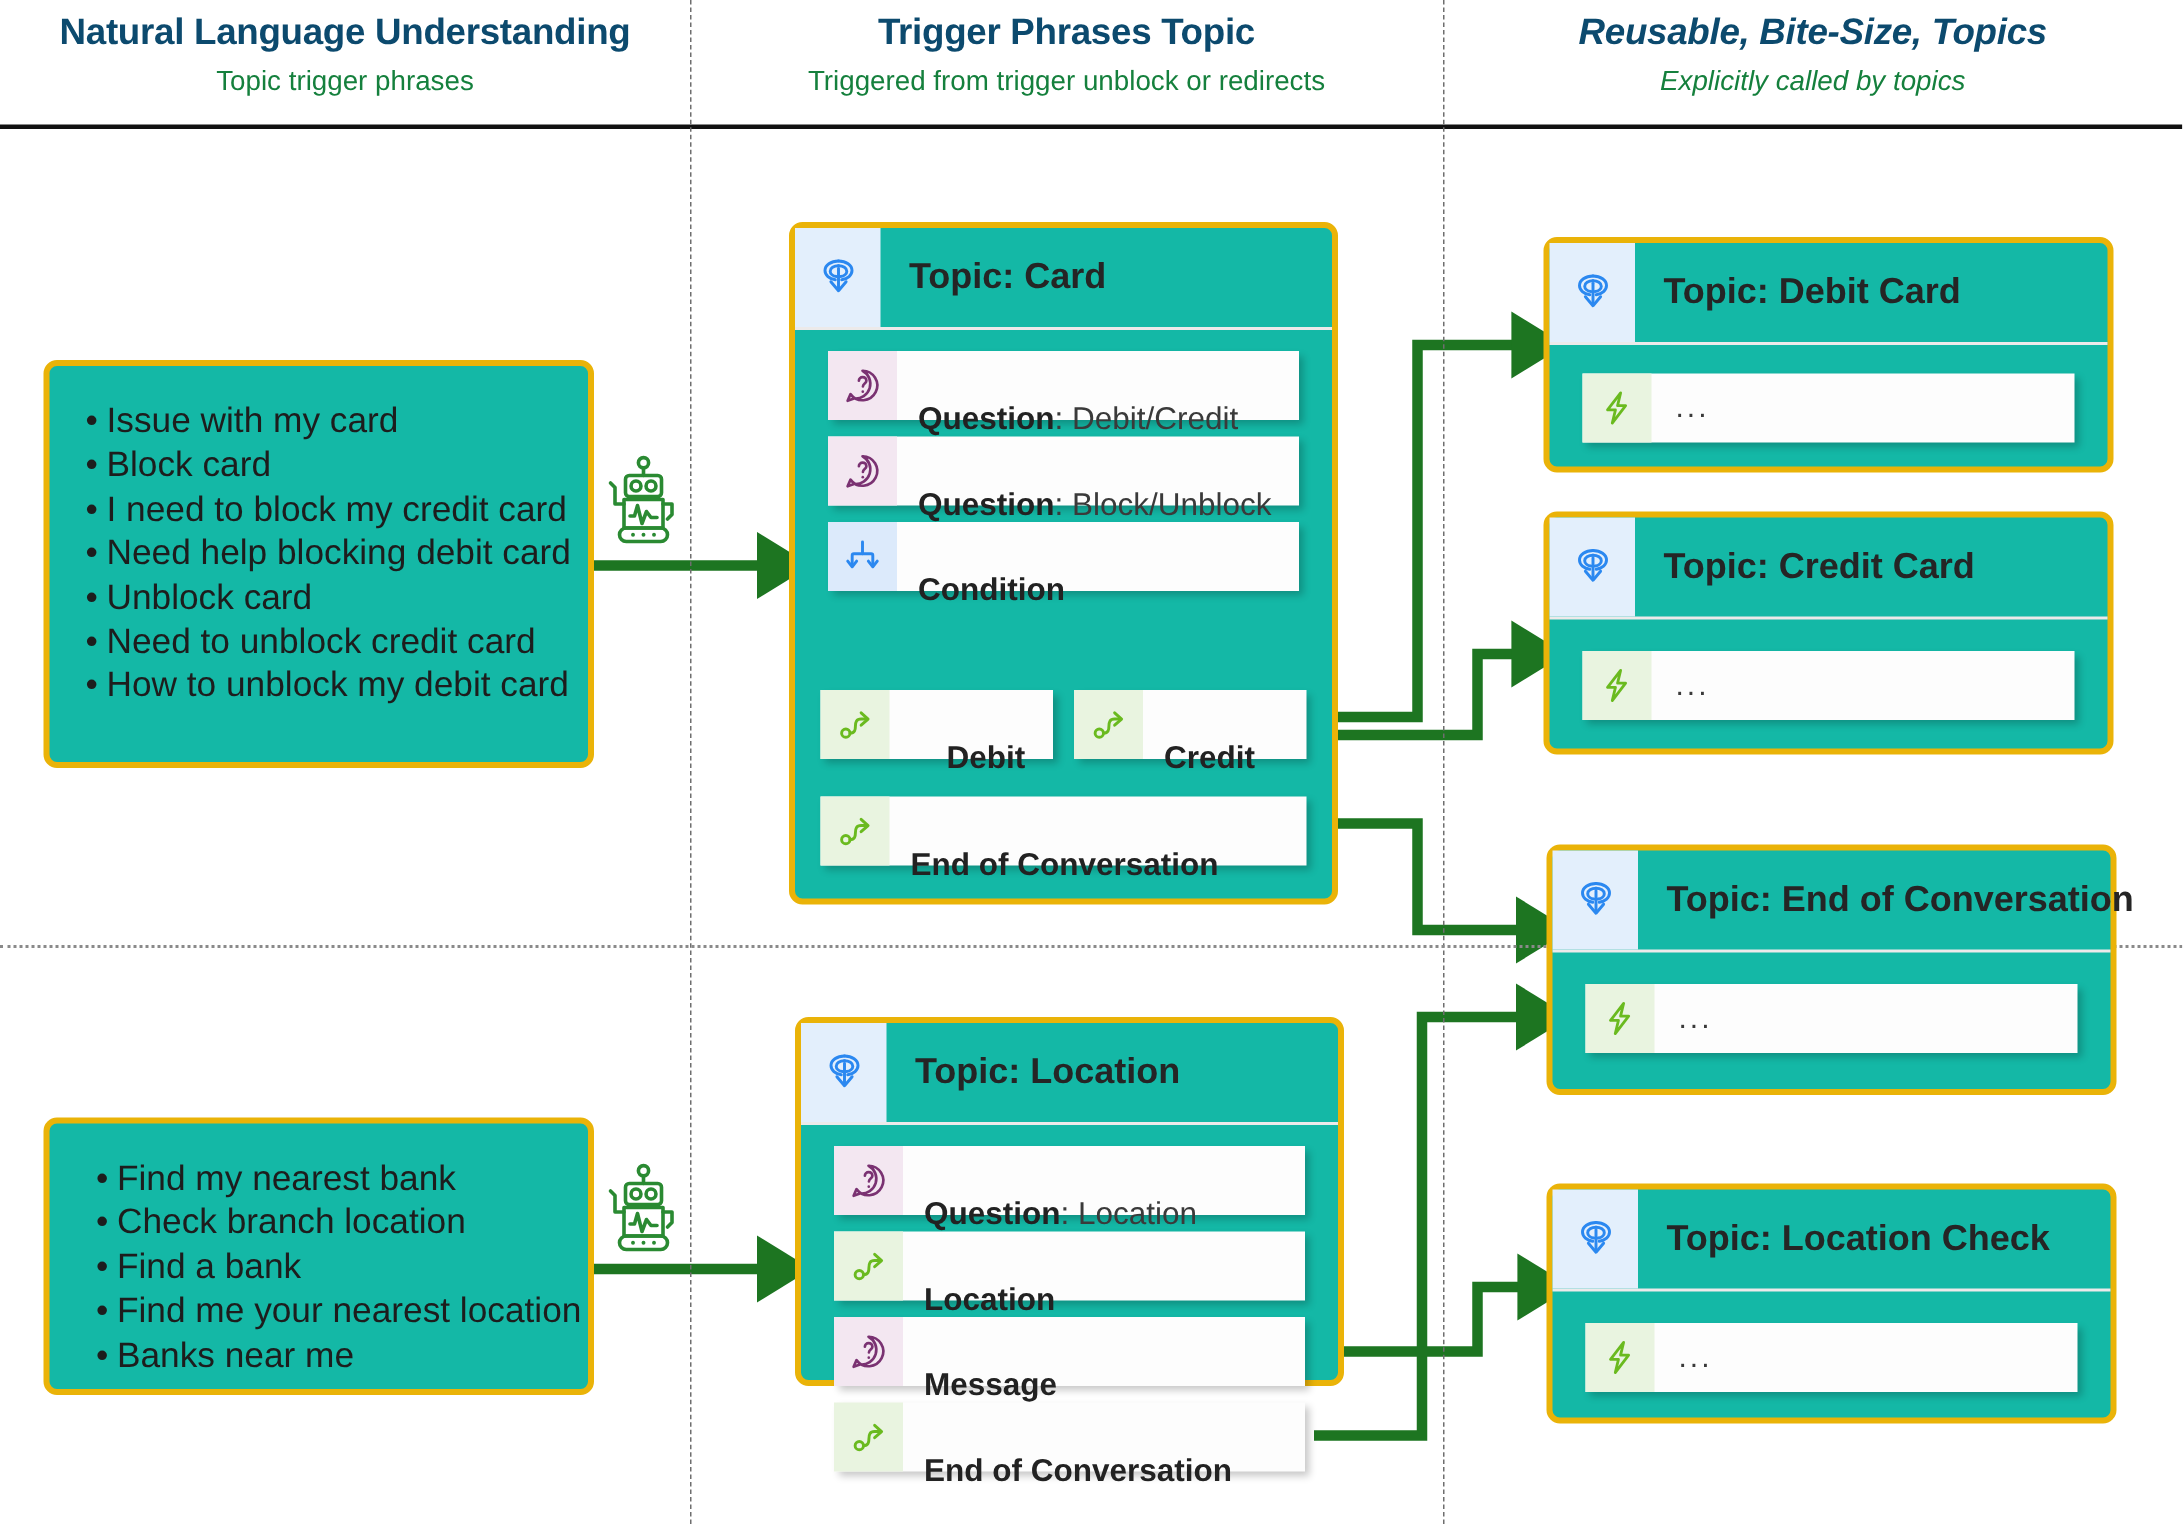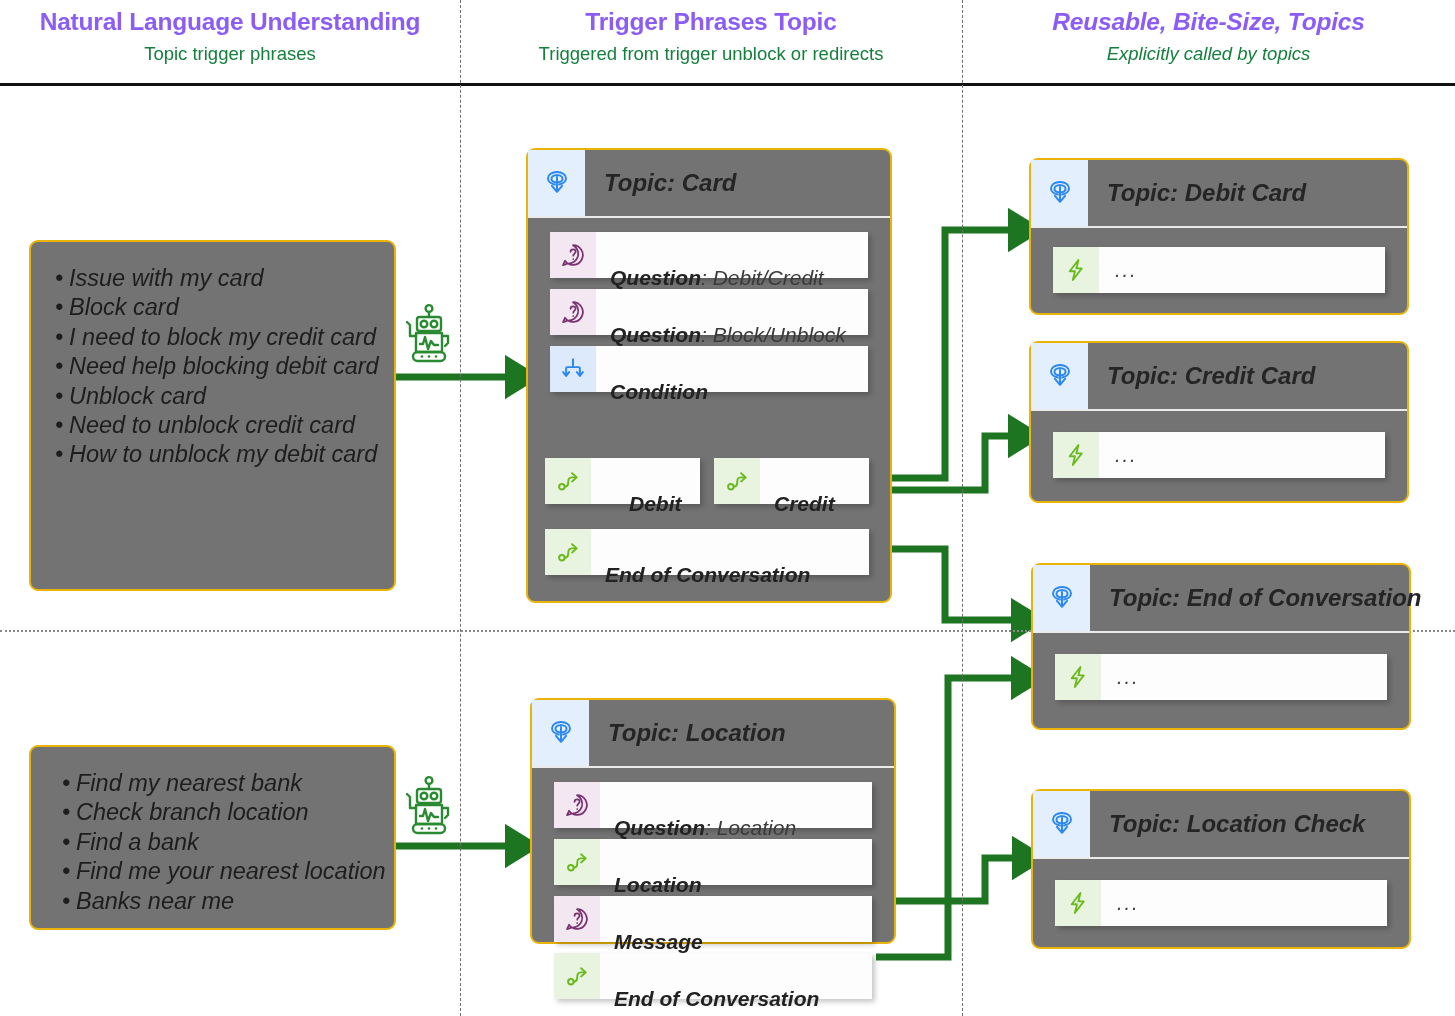--- a/index.html
+++ b/index.html
@@ -18,21 +18,21 @@
 
   
   .col-head{
     position:absolute;
     text-align:center;
   }
   .col-head .title{
     font-size:24.5px;
     font-weight:bold;
     letter-spacing:-0.2px;
-    color:#8b5cf6;
+    color:#0c4a6e;
     white-space:nowrap;
   }
   .col-head .sub{
     font-size:18.5px;
     font-weight:normal;
     color:#15803d;
     margin-top:7px;
     white-space:nowrap;
   }
   .rule{
@@ -49,25 +49,24 @@
   .hdotted{
     position:absolute;
     left:0;right:0;
     height:0;
     border-top:2px dotted #8a8a8a;
   }
 
   
   .card{
     position:absolute;
-    background:#737373;
-    border:2px solid #eab308;
+    background:#14b8a6;
+    border:4px solid #eab308;
     border-radius:9px;
     box-sizing:border-box;
-    font-style:italic;
   }
   .phrase-box{
     padding:22px 18px 10px 24px;
   }
   .phrase-line{
     font-size:23.5px;
     line-height:29.4px;
     color:#1d1d1d;
     white-space:nowrap;
   }
@@ -192,21 +191,21 @@
   <div class="col-head" style="left:962px;top:8px;width:493px;font-style:italic;">
     <div class="title">Reusable, Bite-Size, Topics</div>
     <div class="sub">Explicitly called by topics</div>
   </div>
 
   <div class="rule" style="top:83px;"></div>
   <div class="vdiv" style="left:460px;top:0;height:1016px;"></div>
   <div class="vdiv" style="left:962px;top:0;height:1016px;"></div>
   <div class="hdotted" style="top:630px;"></div>
 
-  <div class="card phrase-box" style="left:29px;top:240px;width:367px;height:351px;">
+  <div class="card phrase-box" style="left:29px;top:240px;width:367px;height:272px;">
     <div class="phrase-line"><span class="bullet">•</span><span>Issue with my card</span></div>
     <div class="phrase-line"><span class="bullet">•</span><span>Block card</span></div>
     <div class="phrase-line"><span class="bullet">•</span><span>I need to block my credit card</span></div>
     <div class="phrase-line"><span class="bullet">•</span><span>Need help blocking debit card</span></div>
     <div class="phrase-line"><span class="bullet">•</span><span>Unblock card</span></div>
     <div class="phrase-line"><span class="bullet">•</span><span>Need to unblock credit card</span></div>
     <div class="phrase-line"><span class="bullet">•</span><span>How to unblock my debit card</span></div>
   </div>
 
   <div class="card phrase-box" style="left:29px;top:745px;width:367px;height:185px;padding-left:31px;">
@@ -348,21 +347,21 @@
             <circle cx="7.4" cy="20.2" r="3.0"></circle>
             <path d="M10.4 20.2c3.5 0 3.9-2.4 3.9-5.0 0-2.7 0.5-5.1 4.1-5.1h3.8"></path>
             <polyline points="18.4,5.6 23.4,10.1 18.4,14.5"></polyline>
           </g>
         </svg>
       </div>
       <div class="nlabel"><b>End of Conversation</b></div>
     </div>
   </div>
 
-  <div class="card" style="left:530px;top:698px;width:366px;height:246px;">
+  <div class="card" style="left:530px;top:678px;width:366px;height:246px;">
     <div class="topic-head">
       <div class="icon-cell">
         <svg viewBox="0 0 32 32" width="30" height="30">
           <g fill="none" stroke="#2b88f0" stroke-width="2.1" stroke-linecap="round" stroke-linejoin="round">
             <path d="M16 4.2c-5.4 0-9.6 3.0-9.6 6.8 0 3.3 3.1 6.0 7.3 6.6"></path>
             <path d="M16 4.2c5.4 0 9.6 3.0 9.6 6.8 0 3.3-3.1 6.0-7.3 6.6"></path>
             <path d="M16 7.6c-3.3 0-5.9 1.7-5.9 3.9 0 1.9 1.9 3.5 4.4 3.8"></path>
             <path d="M16 7.6c3.3 0 5.9 1.7 5.9 3.9 0 1.9-1.9 3.5-4.4 3.8"></path>
             <line x1="16" y1="9.5" x2="16" y2="24"></line>
             <polyline points="10.6,19.0 16,25.4 21.4,19.0"></polyline>

